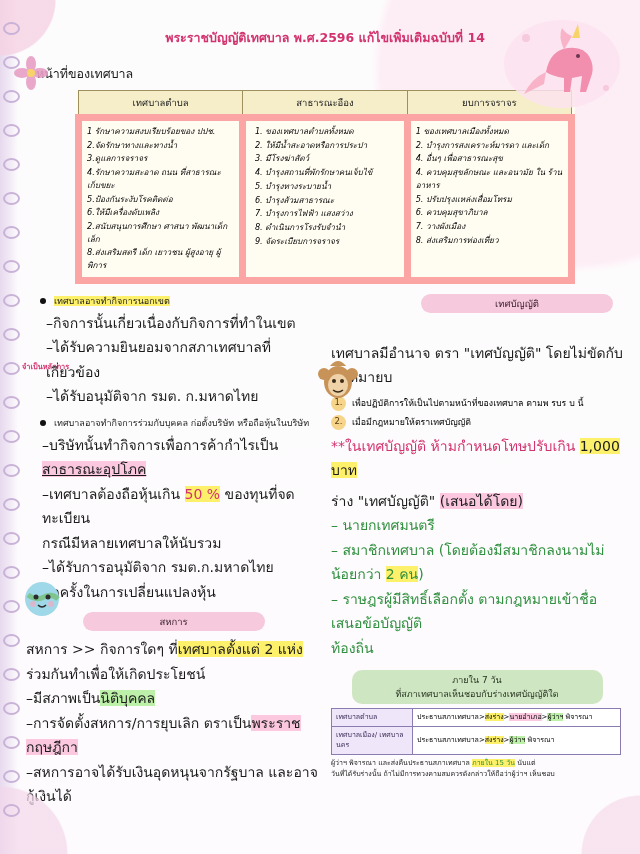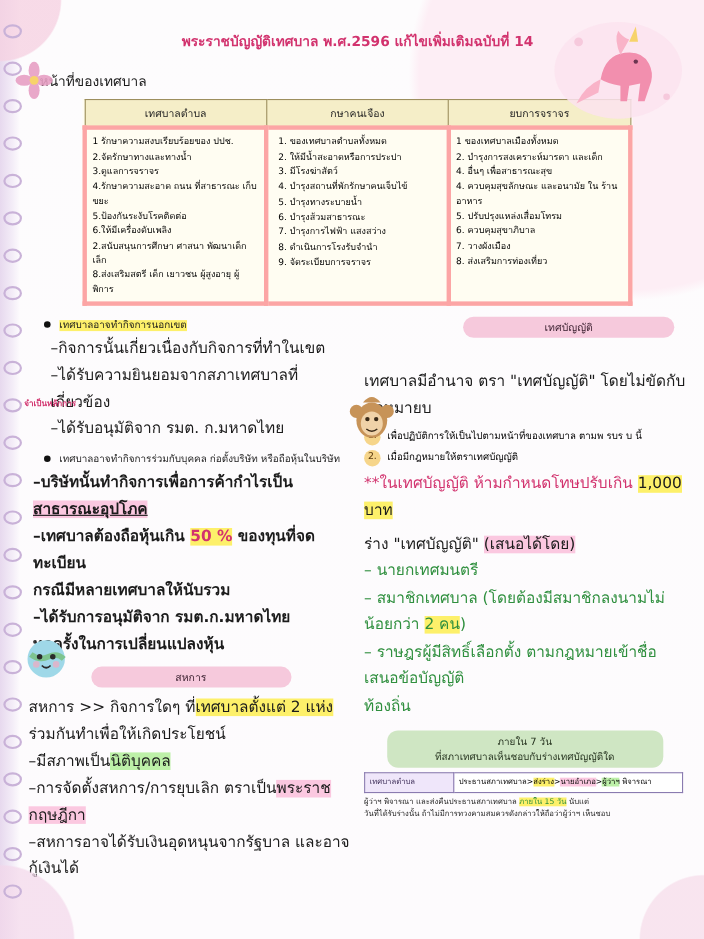--- a/index.html
+++ b/index.html
@@ -44,22 +44,23 @@
 
   table.main{
     width:500px;margin:0 auto;border-collapse:collapse;font-size:8.2px;
     background:#fffdf2;
   }
   table.main th{
     background:#f5eec8;border:1px solid #9d8f5e;font-weight:normal;
     font-size:9.5px;padding:4px 2px;color:#222;
   }
   table.main td{
-    border:4px solid #fca5a5;vertical-align:top;padding:4px 5px;line-height:1.55;
+    border:7px solid #fca5a5;vertical-align:top;padding:4px 5px;line-height:1.55;
     width:33.33%;
+    font-style:italic;
   }
   table.main td ol{margin:0;padding-left:14px;}
   table.main td ol li{margin:0 0 1px 0;}
   .plain-list div{margin:0 0 1px 0;}
 
   .cols{display:flex;gap:10px;margin-top:10px;}
   .colL{width:295px;}
   .colR{width:292px;}
 
   .pill{
@@ -168,21 +169,21 @@
     </svg>
   </div>
 
   <div class="title">พระราชบัญญัติเทศบาล พ.ศ.2596 แก้ไขเพิ่มเติมฉบับที่ 14</div>
   <div class="subtitle">หน้าที่ของเทศบาล</div>
 
   <table class="main">
     <thead>
       <tr>
         <th>เทศบาลตำบล</th>
-        <th>กษาคนเจือง</th>
+        <th>สาธารณะอือง</th>
         <th>ยบการจราจร</th>
       </tr>
     </thead>
     <tbody>
       <tr>
         <td>
           <div class="plain-list">
             <div>1 รักษาความสงบเรียบร้อยของ ปปช.</div>
             <div>2.จัดรักษาทางและทางน้ำ</div>
             <div>3.ดูแลการจราจร</div>
@@ -234,21 +235,21 @@
       <div class="lines" style="margin-left:20px;">
         <div>–กิจการนั้นเกี่ยวเนื่องกับกิจการที่ทำในเขต</div>
         <div>–ได้รับความยินยอมจากสภาเทศบาลที่เกี่ยวข้อง</div>
         <div>–ได้รับอนุมัติจาก รมต. ก.มหาดไทย</div>
       </div>
 
       <div class="bullet-head" style="margin-top:7px;">
         <span class="dot"></span>
         <span>เทศบาลอาจทำกิจการร่วมกับบุคคล ก่อตั้งบริษัท หรือถือหุ้นในบริษัท</span>
       </div>
-      <div class="lines" style="margin-left:4px;font-weight:bold;">
+      <div class="lines" style="margin-left:16px;">
         <div>–บริษัทนั้นทำกิจการเพื่อการค้ากำไรเป็น<span class="hl-pink ul">สาธารณะอุปโภค</span></div>
         <div>–เทศบาลต้องถือหุ้นเกิน <span class="hl-yellow red">50 %</span> ของทุนที่จดทะเบียน</div>
         <div>กรณีมีหลายเทศบาลให้นับรวม</div>
         <div>–ได้รับการอนุมัติจาก รมต.ก.มหาดไทย</div>
         <div>ทุกครั้งในการเปลี่ยนแปลงหุ้น</div>
       </div>
 
       <div style="margin-top:8px;">
         <div class="pill pill-wide">สหการ</div>
         <div class="lines">
@@ -323,20 +324,24 @@
         <div>ภายใน 7 วัน</div>
         <div>ที่สภาเทศบาลเห็นชอบกับร่างเทศบัญญัติใด</div>
       </div>
 
       <table class="sub">
         <tbody>
             <tr>
           <td class="k">เทศบาลตำบล</td>
           <td>ประธานสภาเทศบาล&gt;<span class="hl-yellow">ส่งร่าง</span>&gt;<span class="hl-pink">นายอำเภอ</span>&gt;<span class="hl-green">ผู้ว่าฯ</span> พิจารณา</td>
         </tr>
+        <tr>
+          <td class="k">เทศบาลเมือง/ เทศบาลนคร</td>
+          <td>ประธานสภาเทศบาล&gt;<span class="hl-yellow">ส่งร่าง</span>&gt;<span class="hl-green">ผู้ว่าฯ</span> พิจารณา</td>
+        </tr>
       </tbody>
         </table>
 
       <div class="subnote">
         ผู้ว่าฯ พิจารณา และส่งคืนประธานสภาเทศบาล <span class="hl-yellow green">ภายใน 15 วัน</span> นับแต่<br>
         วันที่ได้รับร่างนั้น ถ้าไม่มีการทวงคามสมควรดังกล่าวให้ถือว่าผู้ว่าฯ เห็นชอบ
       </div>
     </div>
   </div>
 </div>

